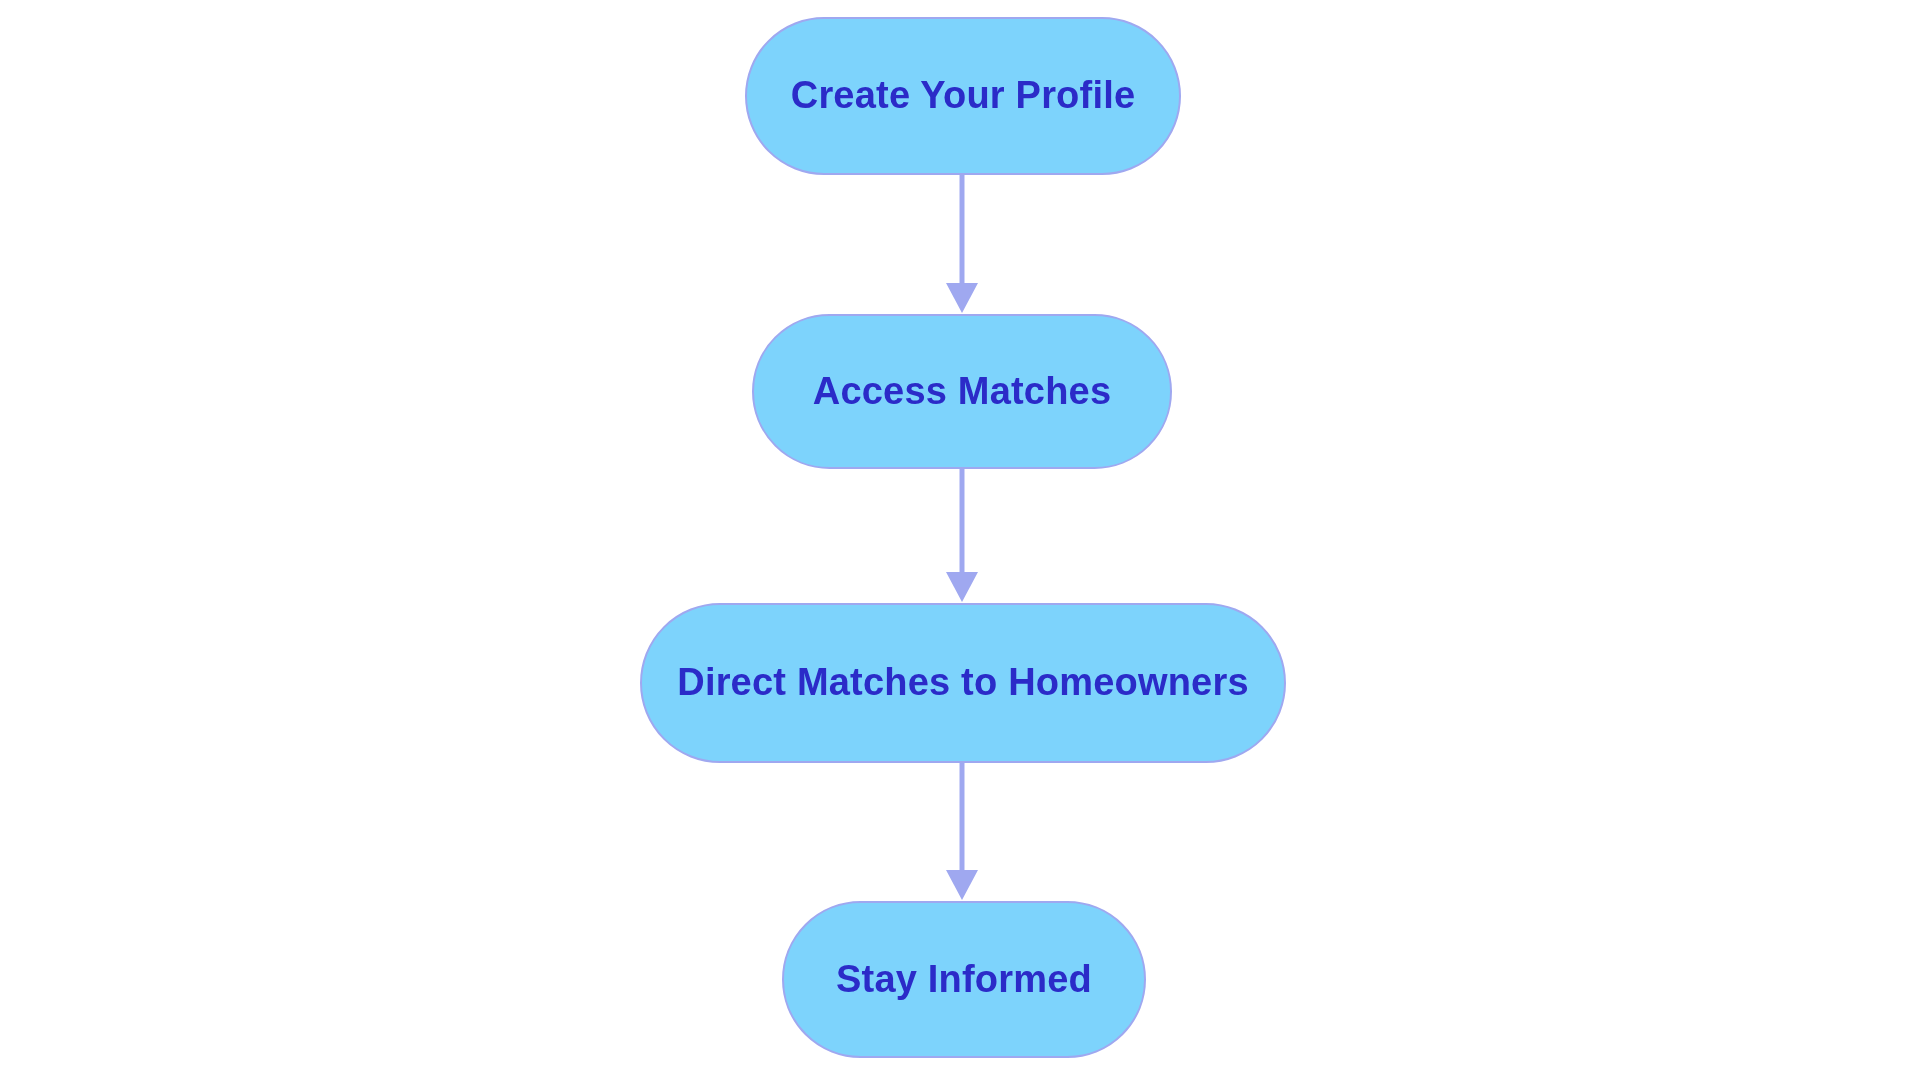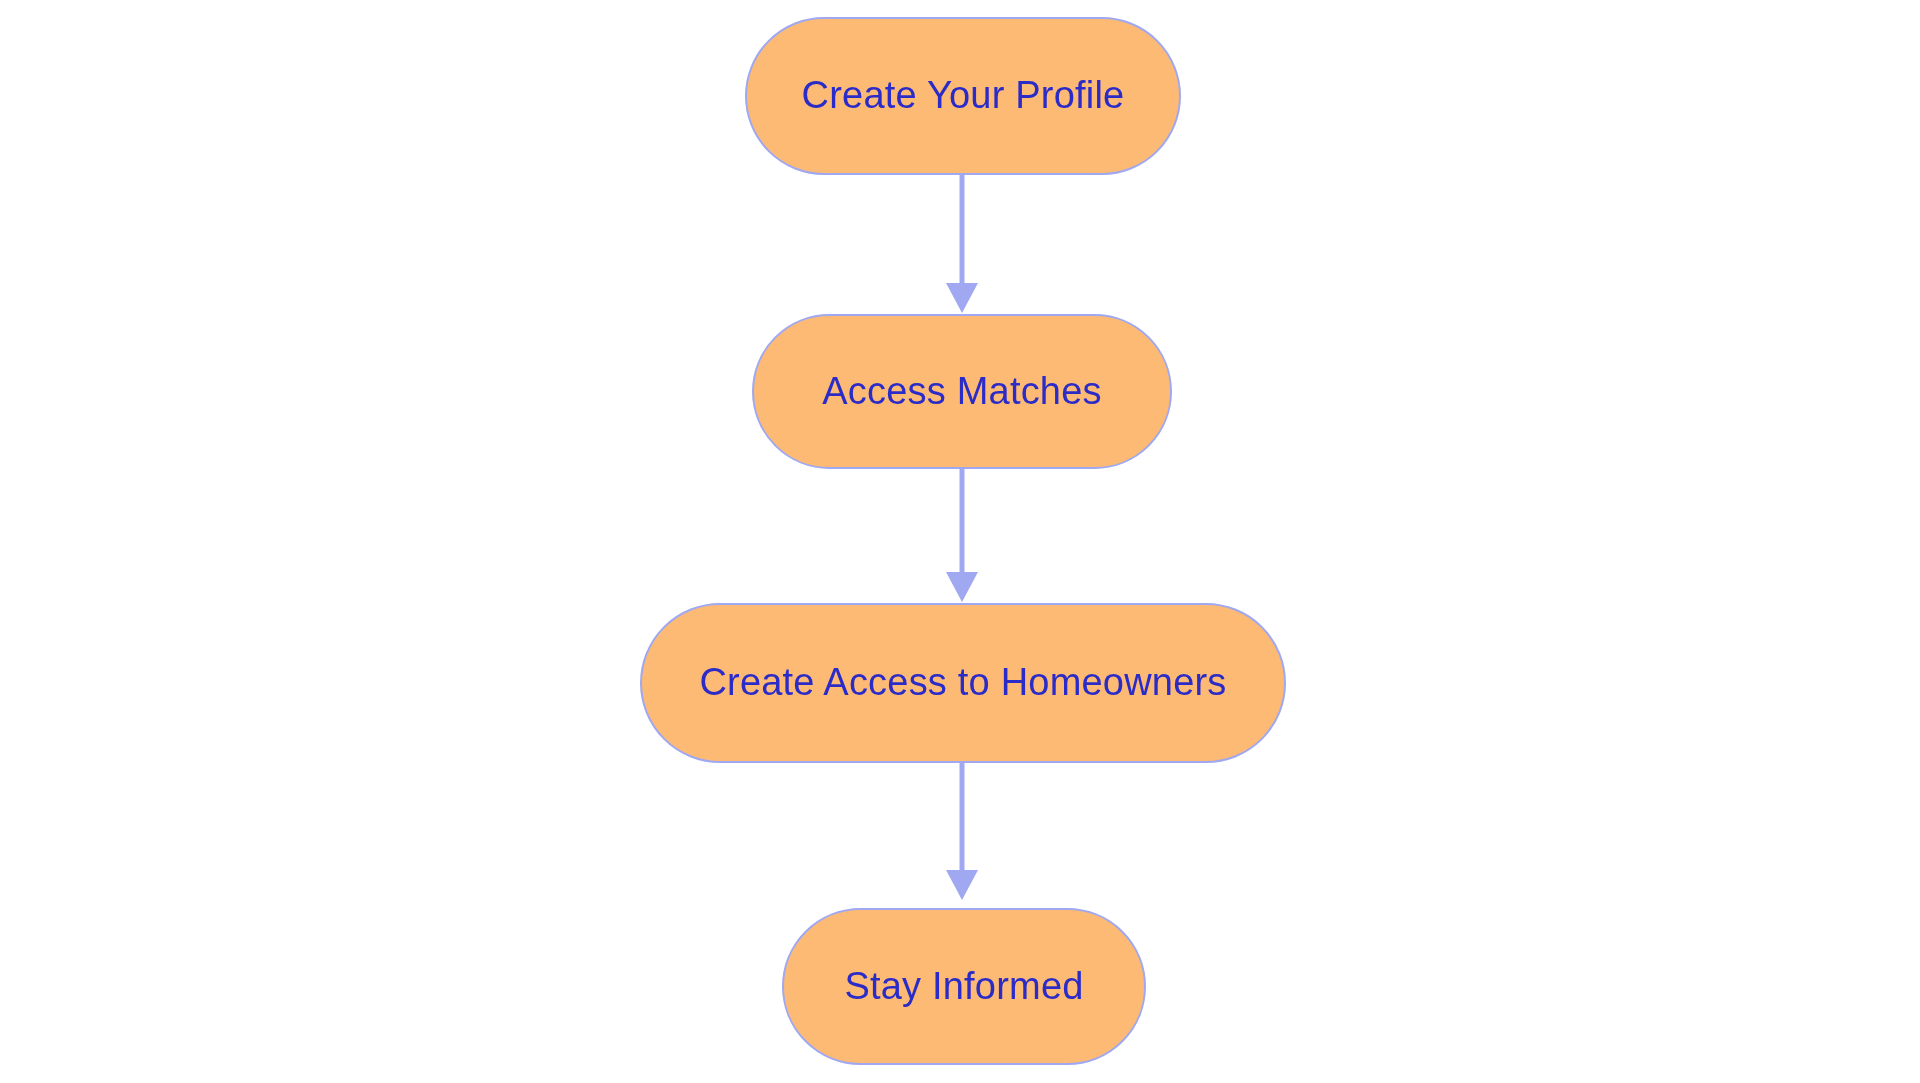--- a/index.html
+++ b/index.html
@@ -26,30 +26,30 @@
     position: absolute;
     inset: 0;
     width: 1920px;
     height: 1083px;
     pointer-events: none;
   }
 
   .node {
     position: absolute;
     box-sizing: border-box;
-    background: #fdba74;
+    background: #7dd3fc;
     border: 2px solid #9fa8f0;
     border-radius: 999px;
     display: flex;
     align-items: center;
     justify-content: center;
     text-align: center;
     color: #2b2bc8;
     font-size: 38px;
-    font-weight: 400;
+    font-weight: 700;
     letter-spacing: 0.2px;
     line-height: 1.1;
     white-space: nowrap;
     user-select: none;
   }
 
   .node-label {
     display: block;
     padding: 0 10px;
   }
@@ -58,21 +58,21 @@
   #node-create-your-profile {
     left: 745px;  top: 17px;   width: 436px; height: 158px;
   }
   #node-receive-matches {
     left: 752px;  top: 314px;  width: 420px; height: 155px;
   }
   #node-direct-access-to-homeowners {
     left: 640px;  top: 603px;  width: 646px; height: 160px;
   }
   #node-stay-informed {
-    left: 782px;  top: 901px;  width: 364px; height: 157px; margin-top: 7px;
+    left: 782px;  top: 901px;  width: 364px; height: 157px;
   }
 </style>
 </head>
 <body>
 
 <div id="flow-canvas">
 
   <svg class="edge-layer" viewBox="0 0 1920 1083" width="1920" height="1083" xmlns="http://www.w3.org/2000/svg" aria-hidden="true">
 
     <g>
@@ -93,20 +93,20 @@
 
   <div class="node" id="node-create-your-profile">
     <span class="node-label">Create Your Profile</span>
   </div>
 
   <div class="node" id="node-receive-matches">
     <span class="node-label">Access Matches</span>
   </div>
 
   <div class="node" id="node-direct-access-to-homeowners">
-    <span class="node-label">Create Access to Homeowners</span>
+    <span class="node-label">Direct Matches to Homeowners</span>
   </div>
 
   <div class="node" id="node-stay-informed">
     <span class="node-label">Stay Informed</span>
   </div>
 
 </div>
 
 </body></html>

